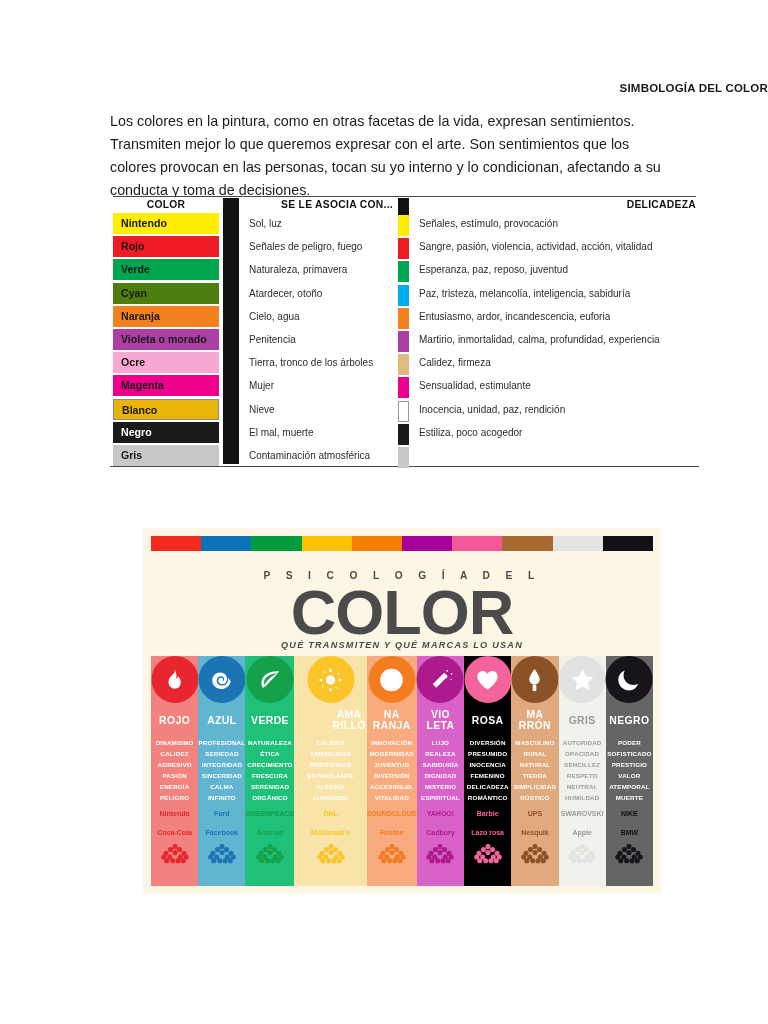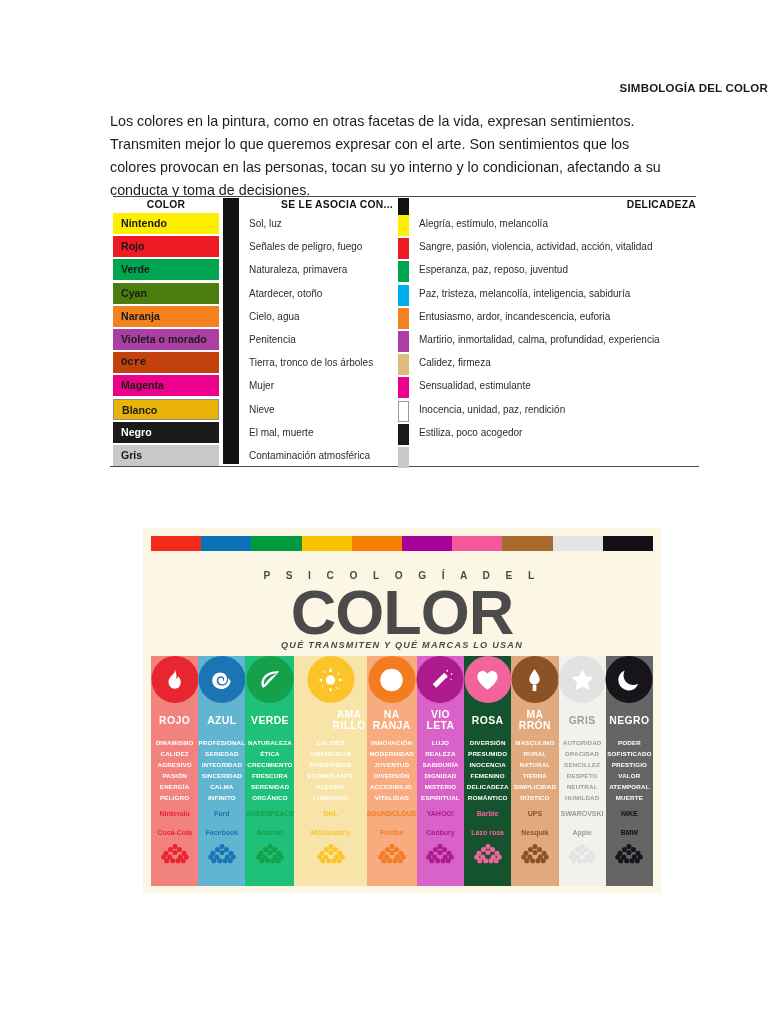--- a/index.html
+++ b/index.html
@@ -131,21 +131,21 @@
 
     <div class="tbl-grid">
       <div class="col-color" id="col-color">
         <div class="hdr hdr-left">COLOR</div>
       <div class="chip" style="background: rgb(255, 238, 0);">Nintendo</div>
           <div class="chip" style="background: rgb(238, 27, 36);">Rojo</div>
           <div class="chip" style="background: rgb(0, 165, 80);">Verde</div>
           <div class="chip" style="background: #4d7c0f;">Cyan</div>
           <div class="chip" style="background: rgb(244, 129, 32);">Naranja</div>
           <div class="chip" style="background: rgb(173, 63, 164);">Violeta o morado</div>
-          <div class="chip" style="background: #c2410c; font-family: Liberation Mono, monospace;">Ocre</div>
+          <div class="chip" style="background: #f9a8d4;">Ocre</div>
           <div class="chip" style="background: rgb(236, 0, 140);">Magenta</div>
           <div class="chip outlined" style="background: #eab308;">Blanco</div>
           <div class="chip onblack" style="background: rgb(26, 26, 26);">Negro</div>
           <div class="chip" style="background: rgb(200, 200, 200);">Gris</div>
         </div>
 
       <div class="div2"></div>
 
       <div class="col-assoc" id="col-assoc">
         <div class="hdr">SE LE ASOCIA CON...</div>
@@ -172,21 +172,21 @@
           <div class="vchip" style="background: rgb(173, 63, 164);"></div>
           <div class="vchip" style="background: rgb(224, 187, 127);"></div>
           <div class="vchip" style="background: rgb(236, 0, 140);"></div>
           <div class="vchip outlined"></div>
           <div class="vchip" style="background: rgb(26, 26, 26);"></div>
           <div class="vchip" style="background: rgb(200, 200, 200);"></div>
         </div>
 
       <div class="col-mean" id="col-mean">
         <div class="hdr">DELICADEZA</div>
-      <div class="cellrow">Alegría, estímulo, melancolía</div>
+      <div class="cellrow">Señales, estímulo, provocación</div>
           <div class="cellrow">Sangre, pasión, violencia, actividad, acción, vitalidad</div>
           <div class="cellrow">Esperanza, paz, reposo, juventud</div>
           <div class="cellrow">Paz, tristeza, melancolía, inteligencia, sabiduría</div>
           <div class="cellrow">Entusiasmo, ardor, incandescencia, euforia</div>
           <div class="cellrow">Martirio, inmortalidad, calma, profundidad, experiencia</div>
           <div class="cellrow">Calidez, firmeza</div>
           <div class="cellrow">Sensualidad, estimulante</div>
           <div class="cellrow">Inocencia, unidad, paz, rendición</div>
           <div class="cellrow">Estiliza, poco acogedor</div>
         </div>
@@ -449,21 +449,21 @@
                 <circle cx="27" cy="17" r="3.4"></circle>
                 <circle cx="35" cy="17" r="3.4"></circle>
                 <circle cx="9" cy="22" r="3.4"></circle>
                 <circle cx="17" cy="22" r="3.4"></circle>
                 <circle cx="24" cy="22" r="3.4"></circle>
                 <circle cx="31" cy="22" r="3.4"></circle>
               </svg>
             </div>
           </div>
         </div>
-        <div class="pcol" style="background: #14532d;">
+        <div class="pcol" style="background: #000000;">
           <div class="circle-wrap">
             <div class="circle" style="background: rgb(244, 100, 156);">
               <svg width="26" height="26" viewBox="0 0 24 24" fill="#ffffff">
                 <path d="M12 20.8S2.6 14.9 2.6 8.8c0-3 2.3-5.2 5-5.2 1.9 0 3.4 1 4.4 2.6 1-1.6 2.5-2.6 4.4-2.6 2.7 0 5 2.2 5 5.2 0 6.1-9.4 12-9.4 12z"></path>
               </svg>
             </div>
           </div>
           <div class="pname" style="color: rgb(255, 255, 255);">ROSA</div>
           <div class="words">
             <span>DIVERSIÓN</span>

